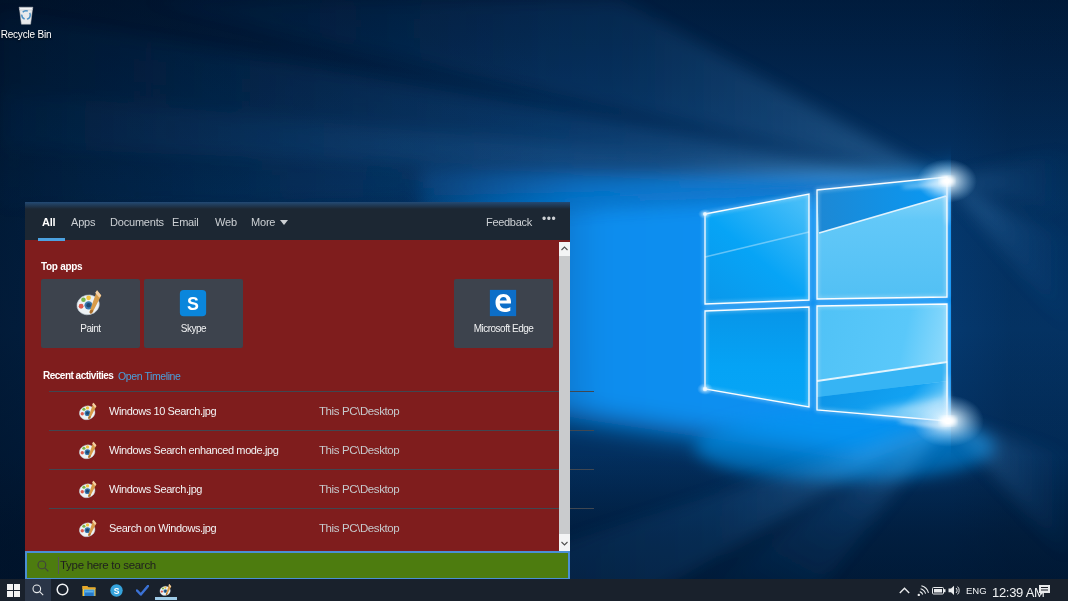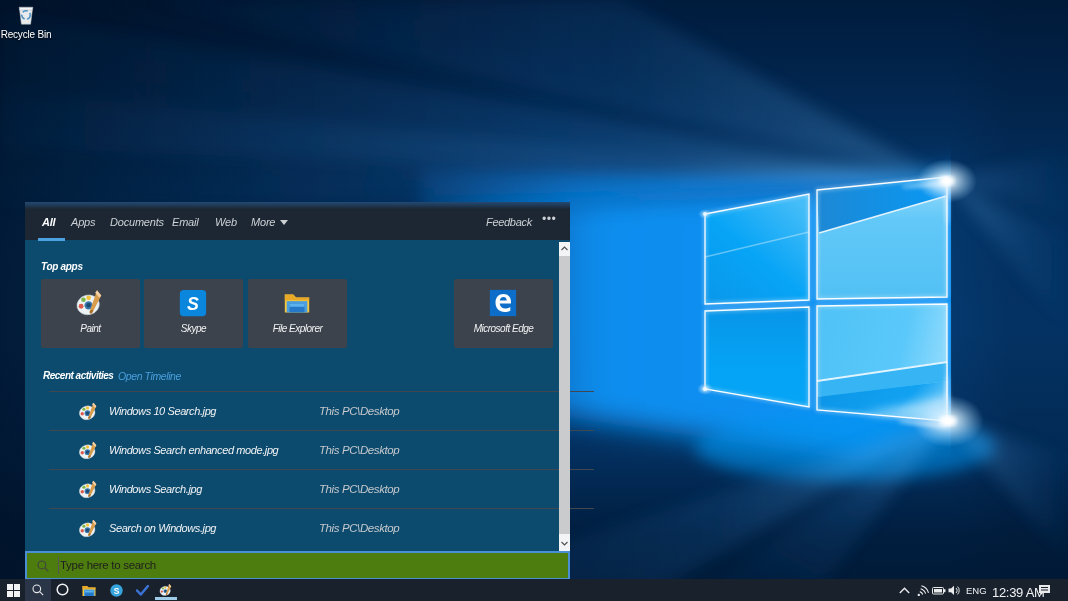--- a/index.html
+++ b/index.html
@@ -229,21 +229,21 @@
 
 <div class="abs" style="left:-7px;top:4px;width:66px;text-align:center;">
   <svg width="22" height="22" viewBox="0 0 24 24" style="display:block;margin:0 auto;">
     <path d="M5 6 L7 22 L17 22 L19 6 Z" fill="#e8eaec" stroke="#b8bcc0" stroke-width="0.6"></path>
     <path d="M4.5 3.5 L19.5 3.5 L19 6.5 L5 6.5 Z" fill="#f2f4f6" stroke="#b8bcc0" stroke-width="0.6"></path>
     <circle cx="12" cy="12" r="4.6" fill="none" stroke="#4a90c4" stroke-width="1.6" stroke-dasharray="6 2.6"></circle>
   </svg>
   <div style="color:#fff;font-size:10px;letter-spacing:-0.2px;margin-top:3px;text-shadow:0 1px 2px rgba(0,0,0,0.8);">Recycle Bin</div>
 </div>
 
-<div class="abs" id="panel" style="left:25px;top:202px;width:545px;height:350px;background:#0c4a6e;font-style:italic;">
+<div class="abs" id="panel" style="left:25px;top:202px;width:545px;height:350px;background:#7f1d1d;">
 
   <div class="abs" style="left:0;top:0;width:545px;height:38px;background:#1c2733;">
     <div class="abs" style="left:0;top:0;width:545px;height:7px;background:linear-gradient(#234a74,rgba(28,39,51,0));"></div>
     <div class="tab" style="left:17px;color:#fff;font-weight:bold;">All</div>
     <div class="abs" style="left:13px;top:36px;width:27px;height:3px;background:#4ca2e0;"></div>
     <div class="tab" style="left:46px;">Apps</div>
     <div class="tab" style="left:85px;">Documents</div>
     <div class="tab" style="left:147px;">Email</div>
     <div class="tab" style="left:190px;">Web</div>
     <div class="tab" style="left:226px;">More</div>
@@ -262,30 +262,20 @@
           <use href="#paintic"></use>
         </svg>
       <div class="tile-label">Paint</div>
     </div>
     <div class="abs tile" style="left:119px;">
       <svg class="tile-icon" width="30" height="30" viewBox="0 0 32 32">
         <rect x="2" y="2" width="28" height="28" rx="4" fill="#0a86dc"></rect>
         <text x="16" y="23" font-family="Liberation Sans" font-size="19" font-weight="bold" fill="#fff" text-anchor="middle">S</text>
       </svg>
       <div class="tile-label">Skype</div>
-    </div>
-    <div class="abs tile" style="left:223px;">
-      <svg class="tile-icon" width="30" height="30" viewBox="0 0 32 32">
-        <path d="M3 7 L12 7 L15 10 L29 10 L29 26 L3 26 Z" fill="#f5c73d"></path>
-        <path d="M3 7 L12 7 L15 10 L29 10 L29 13 L3 13 Z" fill="#e8a828"></path>
-        <path d="M5 14 L27 14 L27 26 L5 26 Z" fill="#4a9ede"></path>
-        <path d="M8 17 L24 17 L24 26 L8 26 Z" fill="#2578c8"></path>
-        <path d="M8 17 L24 17 L24 20 L8 20 Z" fill="#5cb2ec"></path>
-      </svg>
-      <div class="tile-label">File Explorer</div>
     </div>
     <div class="abs tile" style="left:429px;">
       <svg class="tile-icon" width="30" height="30" viewBox="0 0 32 32">
         <rect x="2" y="2" width="28" height="28" fill="#0c6ec8"></rect>
         <path d="M8 15.5 C8 10 11.5 6.5 16.5 6.5 C21.5 6.5 24.5 10 24.5 14.5 L24.5 16.5 L12.5 16.5 C12.8 20 15.2 21.8 18.5 21.8 C20.5 21.8 22.3 21.2 23.8 20.2 L23.8 24.2 C22.2 25.1 20 25.6 17.8 25.6 C12 25.6 8 21.7 8 15.5 Z M12.6 13.2 L20 13.2 C19.8 10.8 18.5 9.6 16.4 9.6 C14.3 9.6 12.9 10.9 12.6 13.2 Z" fill="#fff"></path>
       </svg>
       <div class="tile-label">Microsoft Edge</div>
     </div>
   </div>
 

